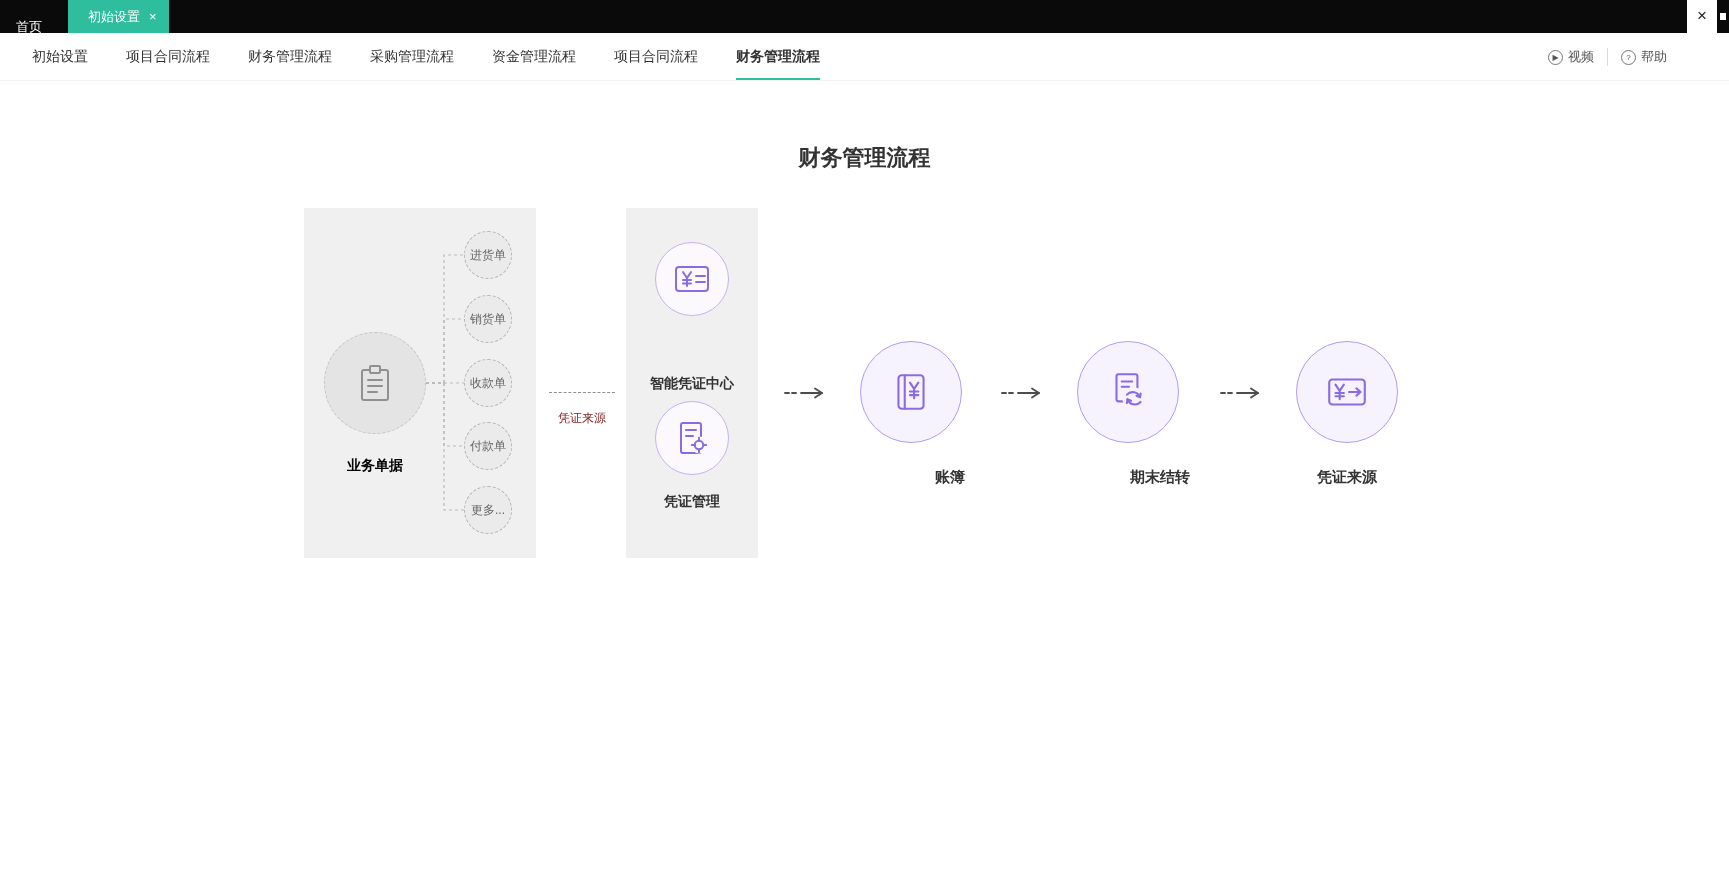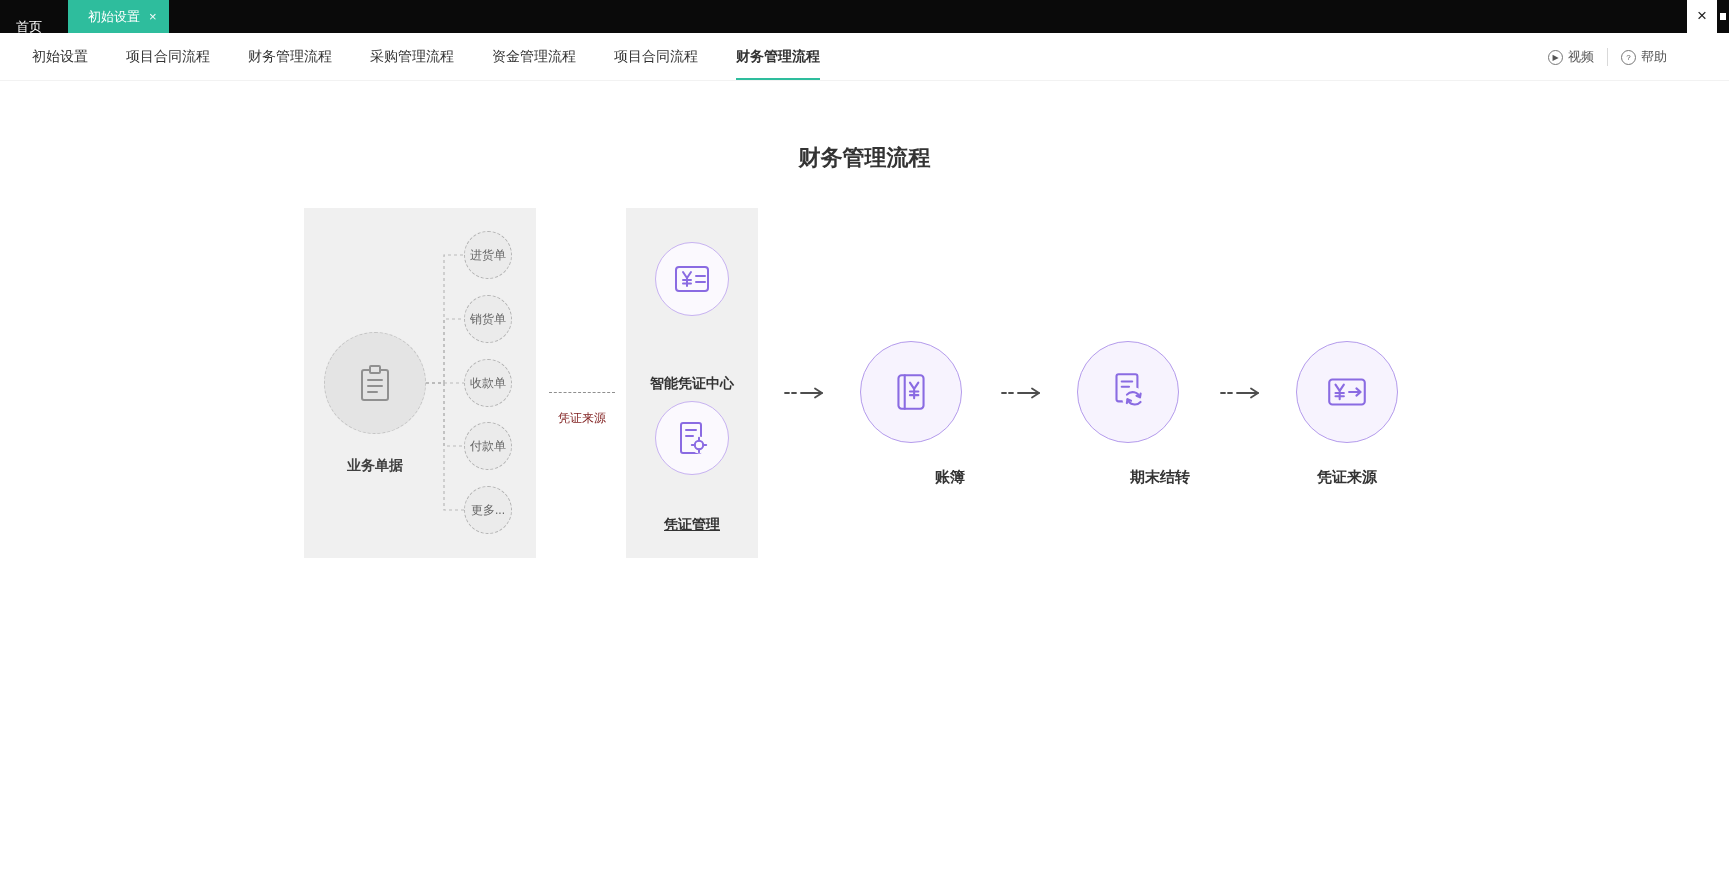--- a/index.html
+++ b/index.html
@@ -27,31 +27,31 @@
 
   
   .content { position: relative; height: 800px; background: #fff; }
   .diagram-title { position: absolute; top: 62px; left: 0; width: 100%; text-align: center; font-size: 22px; font-weight: 600; color: #333; }
 
   .gray-box { position: absolute; background: #F0F0F0; }
   .box-left { left: 304px; top: 127px; width: 232px; height: 350px; }
   .box-mid  { left: 626px; top: 127px; width: 132px; height: 350px; }
 
   .big-circle { position: absolute; left: 20px; top: 124px; width: 102px; height: 102px; border-radius: 50%; background: #E4E4E4; border: 1px dashed #c4c4c4; display: flex; align-items: center; justify-content: center; }
-  .big-label { position: absolute; left: 0; top: 249px; width: 142px; text-align: center; font-size: 14px; font-weight: bold; color: #404040; }
+  .big-label { position: absolute; left: 0; top: 249px; width: 142px; text-align: center; font-size: 14px; font-weight: bold; color: #000000; }
   .mini-circle { position: absolute; left: 160px; width: 48px; height: 48px; border-radius: 50%; background: #EBEBEB; border: 1px dashed #b3b3b3; color: #666; font-size: 12px; display: flex; align-items: center; justify-content: center; white-space: nowrap; }
   .fan-svg { position: absolute; left: 0; top: 0; }
 
   .link-line { position: absolute; left: 549px; top: 311px; width: 66px; height: 0; border-top: 1px dashed #8f8f8f; }
   .link-label { position: absolute; left: 540px; top: 329px; width: 84px; text-align: center; font-size: 12px; color: #7f1d1d; }
 
   .pcircle-sm { position: absolute; left: 29px; width: 74px; height: 74px; border-radius: 50%; background: #FBF9FE; border: 1px solid #C7B2F1; display: flex; align-items: center; justify-content: center; }
   .pc-top { top: 34px; } .pc-bottom { top: 193px; }
   .pcircle-label { position: absolute; left: -20px; width: 172px; text-align: center; font-size: 14px; font-weight: bold; color: #333; }
-  .pl-top { top: 139px; margin-top: 28px; } .pl-bottom { top: 308px; text-decoration: underline; }
+  .pl-top { top: 139px; margin-top: 28px; } .pl-bottom { top: 285px; }
 
   .flow-circle { position: absolute; top: 260px; width: 102px; height: 102px; border-radius: 50%; background: #F7F3FE; border: 1px solid #B49BEC; display: flex; align-items: center; justify-content: center; }
   .fc-1 { left: 860px; } .fc-2 { left: 1077px; } .fc-3 { left: 1296px; }
   .flow-label { position: absolute; top: 387px; width: 160px; text-align: center; font-size: 15px; font-weight: bold; color: #333; }
   .fl-1 { left: 870px; } .fl-2 { left: 1080px; } .fl-3 { left: 1267px; }
 
   .arrow { position: absolute; top: 302px; }
   .ar-1 { left: 784px; } .ar-2 { left: 1001px; } .ar-3 { left: 1220px; }
 </style>
 </head>

